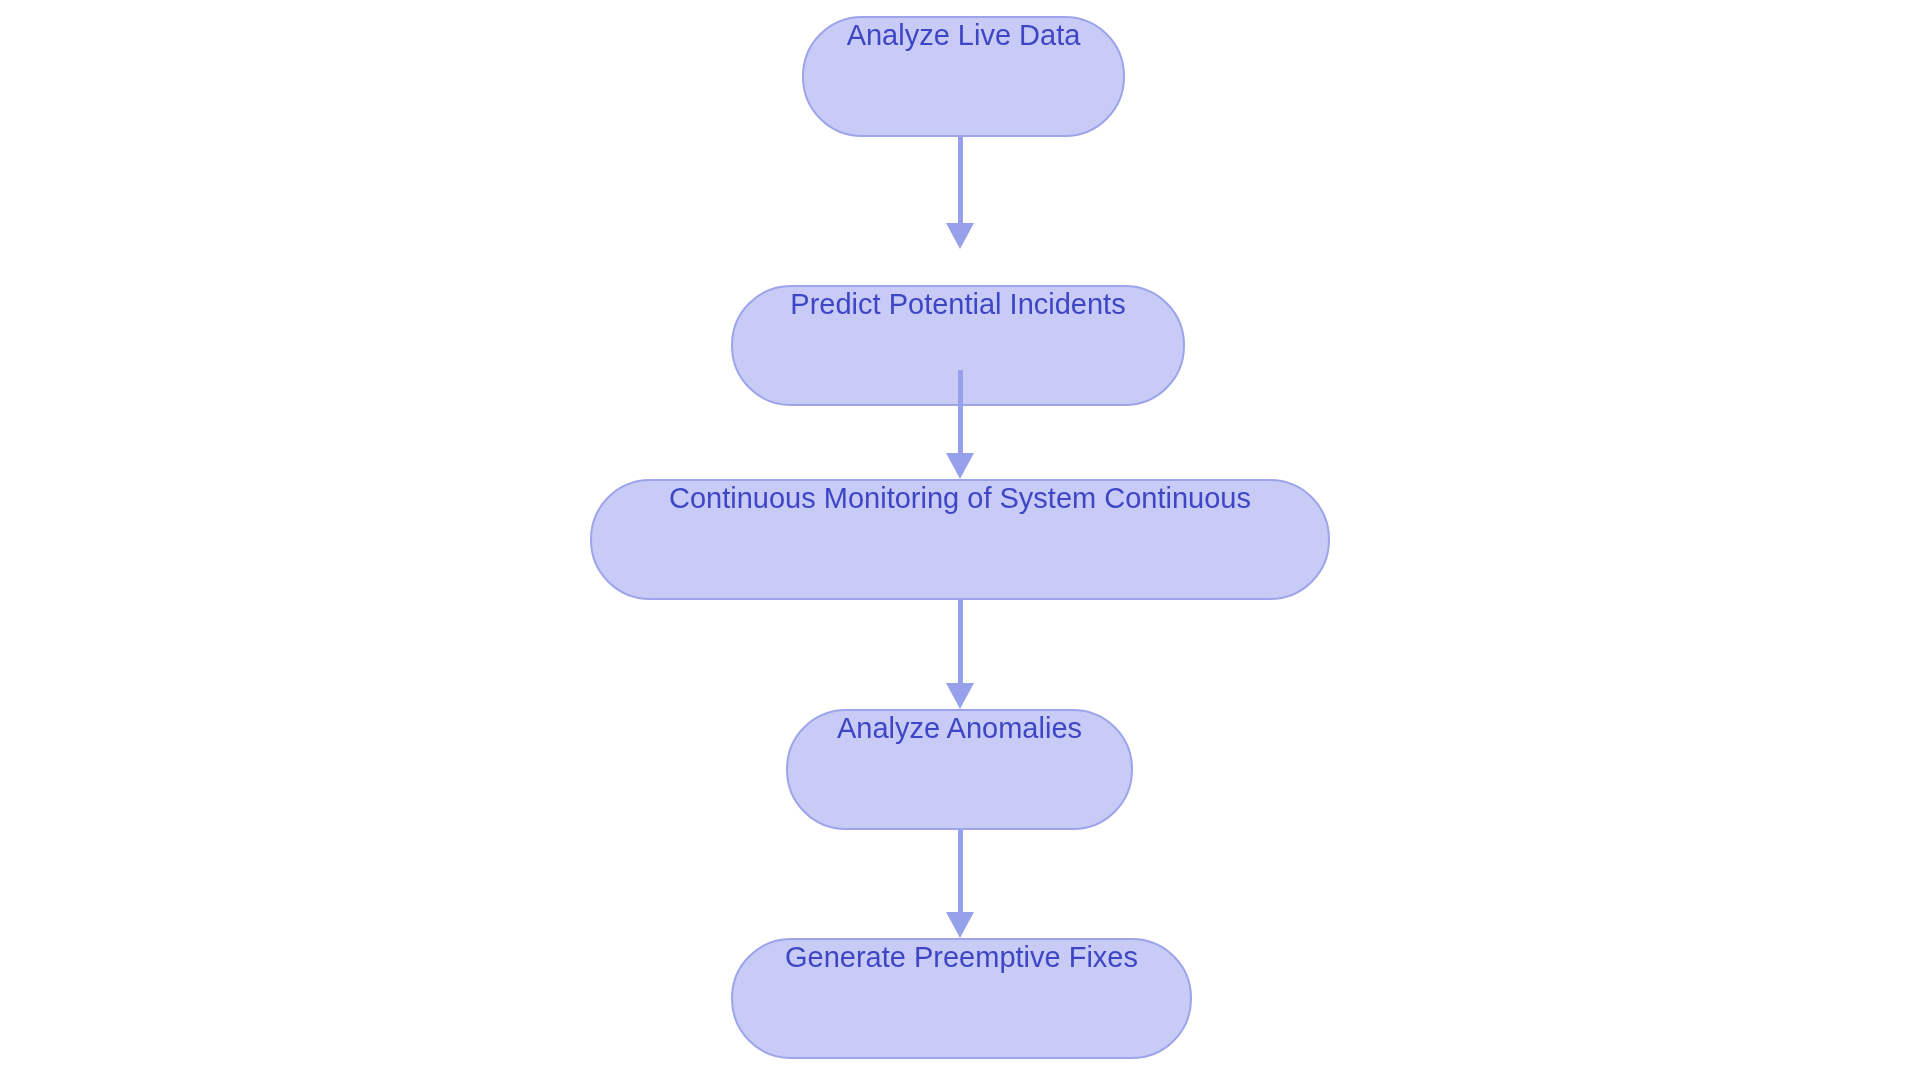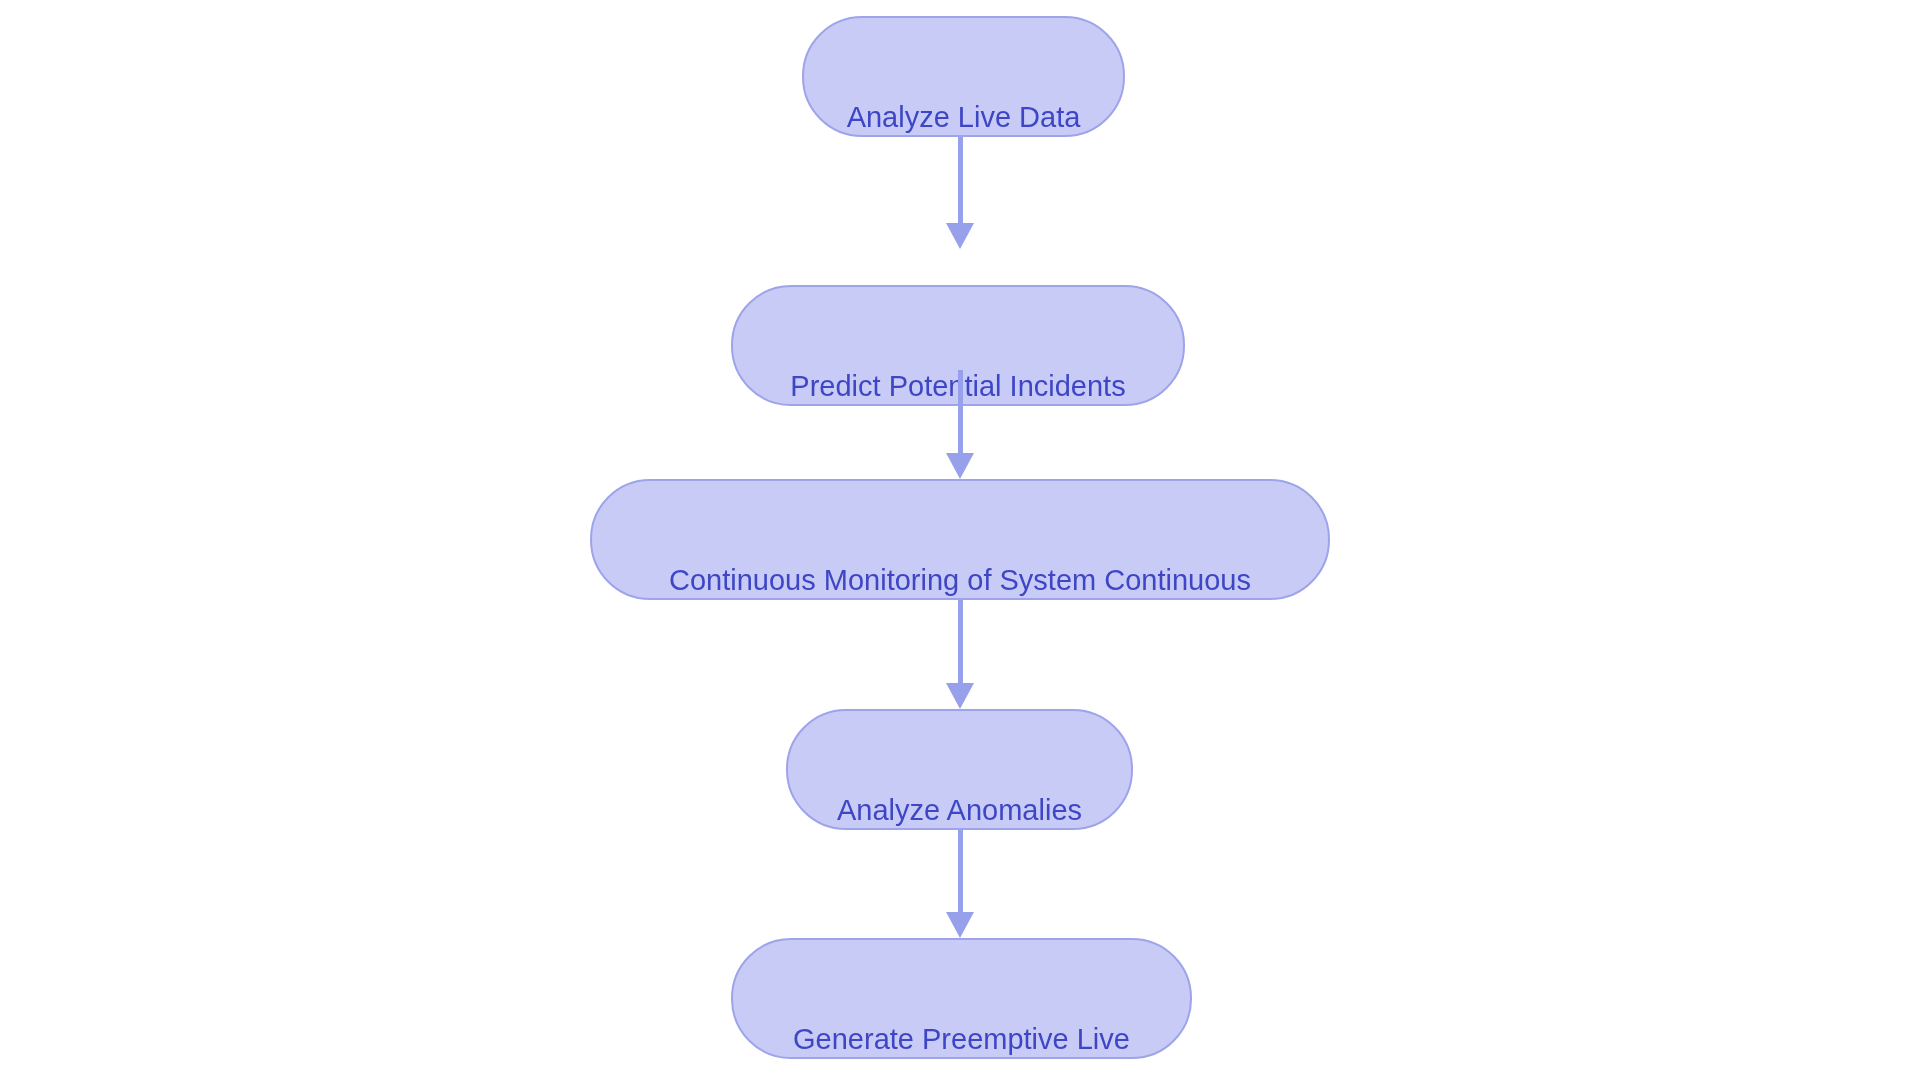--- a/index.html
+++ b/index.html
@@ -15,21 +15,21 @@
     position: relative;
     width: 1920px;
     height: 1083px;
     background: var(--background);
     font-family: "Liberation Sans", "DejaVu Sans", sans-serif;
     overflow: hidden;
   }
   .flow-node {
     position: absolute;
     display: flex;
-    align-items: flex-end;
+    align-items: flex-start;
     justify-content: center;
     background: var(--node-fill);
     border: 2px solid var(--node-border);
     border-radius: 60px;
     color: var(--node-text);
     font-size: 29px;
     line-height: 1.2;
     text-align: center;
     white-space: nowrap;
   }
@@ -99,16 +99,16 @@
   <div class="flow-node node-4">
     <span>Analyze Anomalies</span>
   </div>
 
   <div class="arrow arrow-4">
     <div class="arrow-line"></div>
     <div class="arrow-head"></div>
   </div>
 
   <div class="flow-node node-5">
-    <span>Generate Preemptive Live</span>
+    <span>Generate Preemptive Fixes</span>
   </div>
 
 </div>
 
 </body></html>

